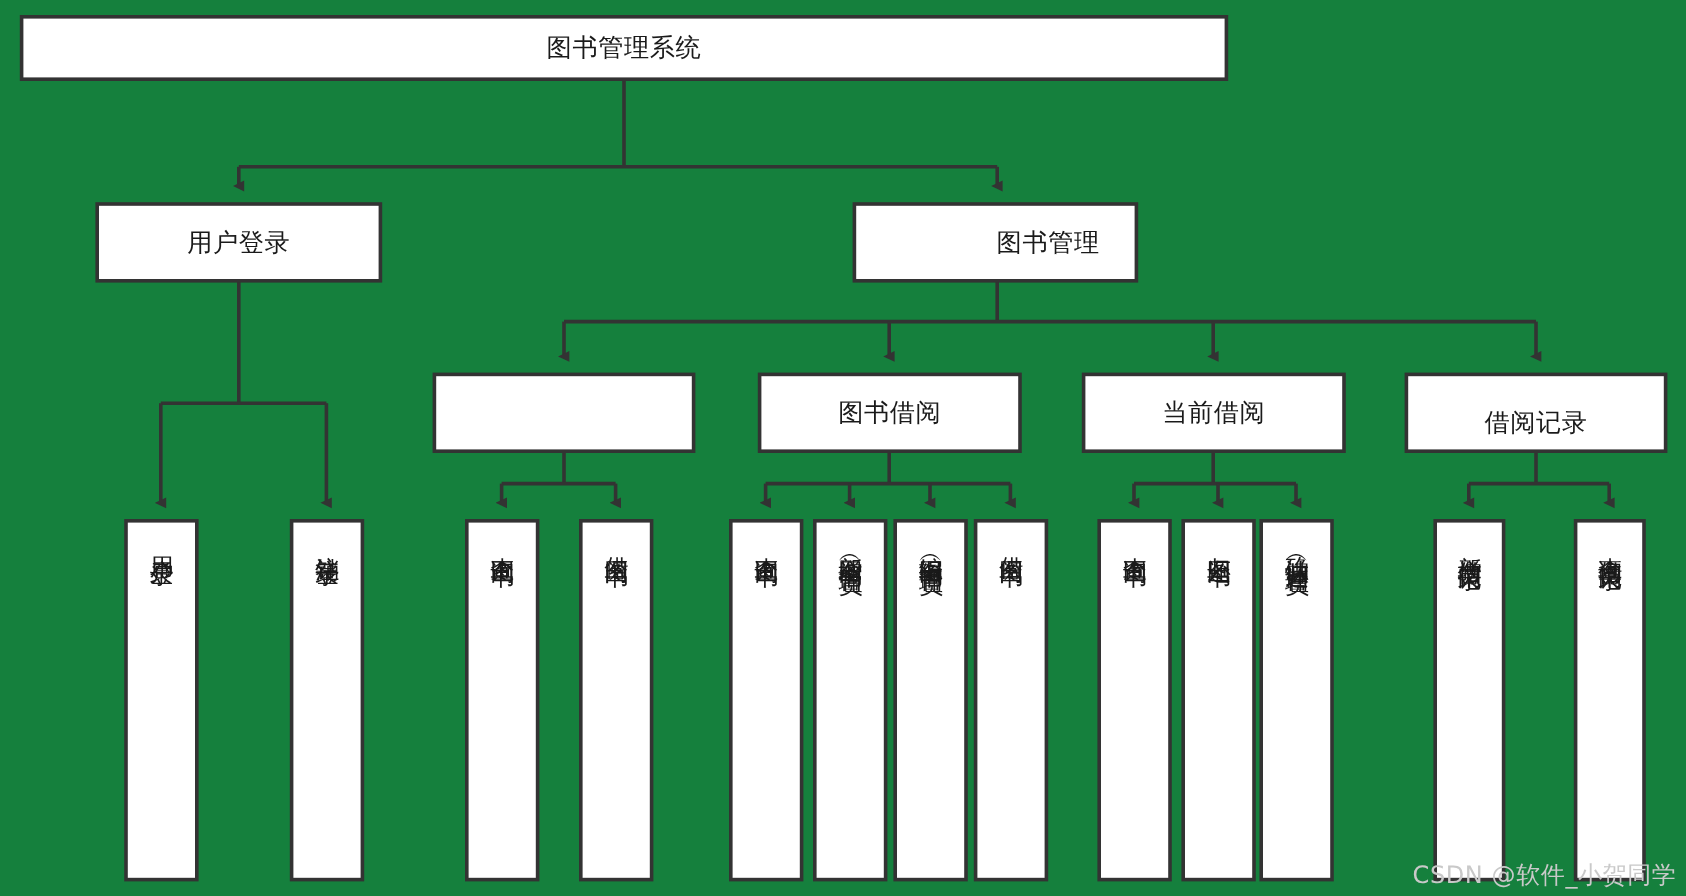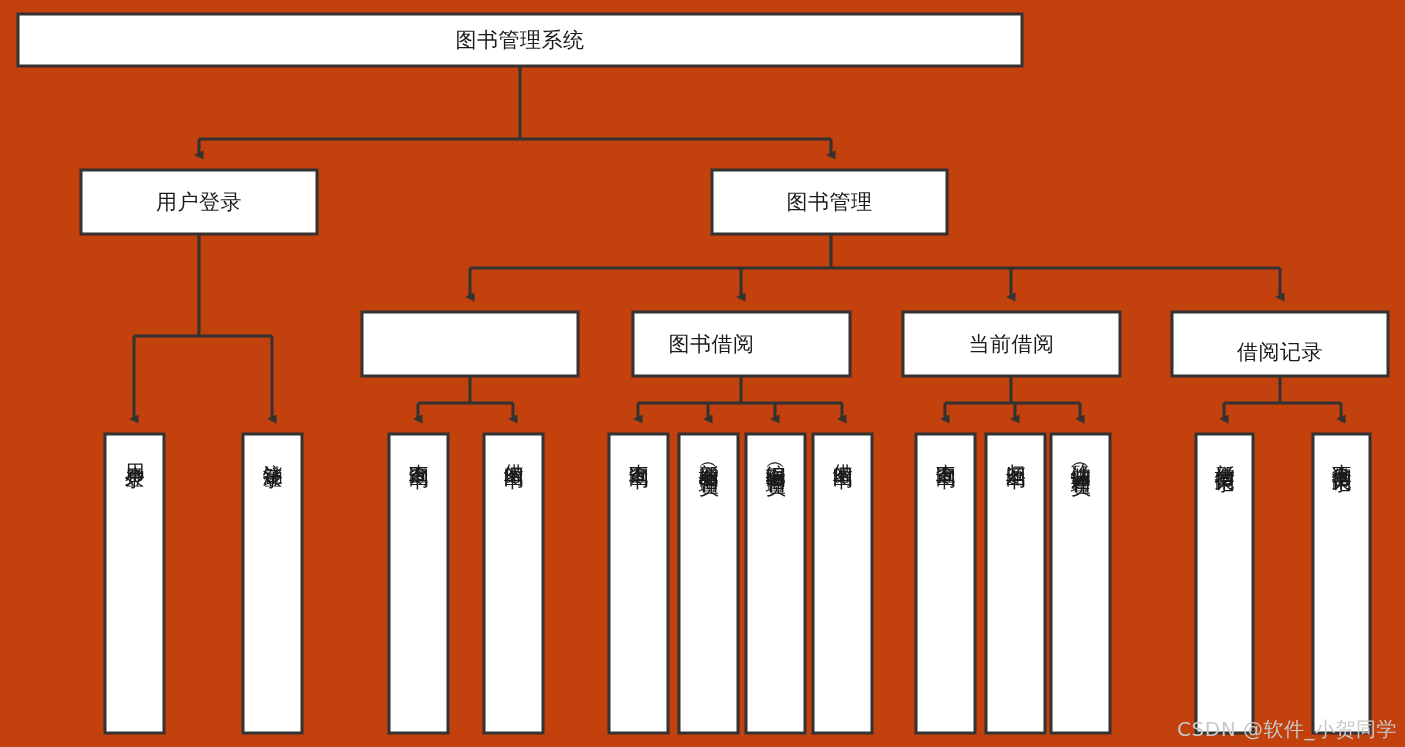--- a/index.html
+++ b/index.html
@@ -7,21 +7,21 @@
     padding: 0;
     background: #ffffff;
   }
   body {
     font-family: "DejaVu Sans", "Liberation Sans", sans-serif;
   }
   #canvas {
     position: relative;
     width: 1405px;
     height: 747px;
-    background: #c2410c;
+    background: #15803d;
     overflow: hidden;
   }
   #diagram-svg {
     position: absolute;
     left: 0;
     top: 0;
     width: 1405px;
     height: 747px;
   }
   .node-label {
@@ -136,23 +136,23 @@
       <rect x="986" y="434" width="59" height="299"></rect>
       <rect x="1051" y="434" width="59" height="299"></rect>
       <rect x="1196" y="434" width="57" height="299"></rect>
       <rect x="1313" y="434" width="57" height="299"></rect>
     </g>
   </svg>
 
   <div class="node-label" style="left:18px; top:14px; width:1004px; height:52px;">图书管理系统</div>
 
   <div class="node-label" style="left:81px; top:170px; width:236px; height:64px;">用户登录</div>
-  <div class="node-label" style="left:712px; top:170px; width:235px; height:64px;">图书管理</div>
+  <div class="node-label" style="left:712px; top:170px; width:235px; height:64px;padding-left:44px;">图书管理</div>
 
-  <div class="node-label" style="left:603px; top:312px; width:217px; height:64px;">图书借阅</div>
+  <div class="node-label" style="left:633px; top:312px; width:217px; height:64px;">图书借阅</div>
   <div class="node-label" style="left:903px; top:312px; width:217px; height:64px;border-radius:29px;">当前借阅</div>
   <div class="node-label" style="left:1172px; top:312px; width:216px; height:80px;">借阅记录</div>
 
   <div class="node-label vertical" style="left:105px; top:434px; width:59px; height:299px;">用户登录</div>
   <div class="node-label vertical" style="left:243px; top:434px; width:59px; height:299px;">注销登录</div>
 
   <div class="node-label vertical" style="left:389px; top:434px; width:59px; height:299px;">查询图书</div>
   <div class="node-label vertical" style="left:484px; top:434px; width:59px; height:299px;">借阅图书</div>
 
   <div class="node-label vertical" style="left:609px; top:434px; width:59px; height:299px;">查询图书</div>

